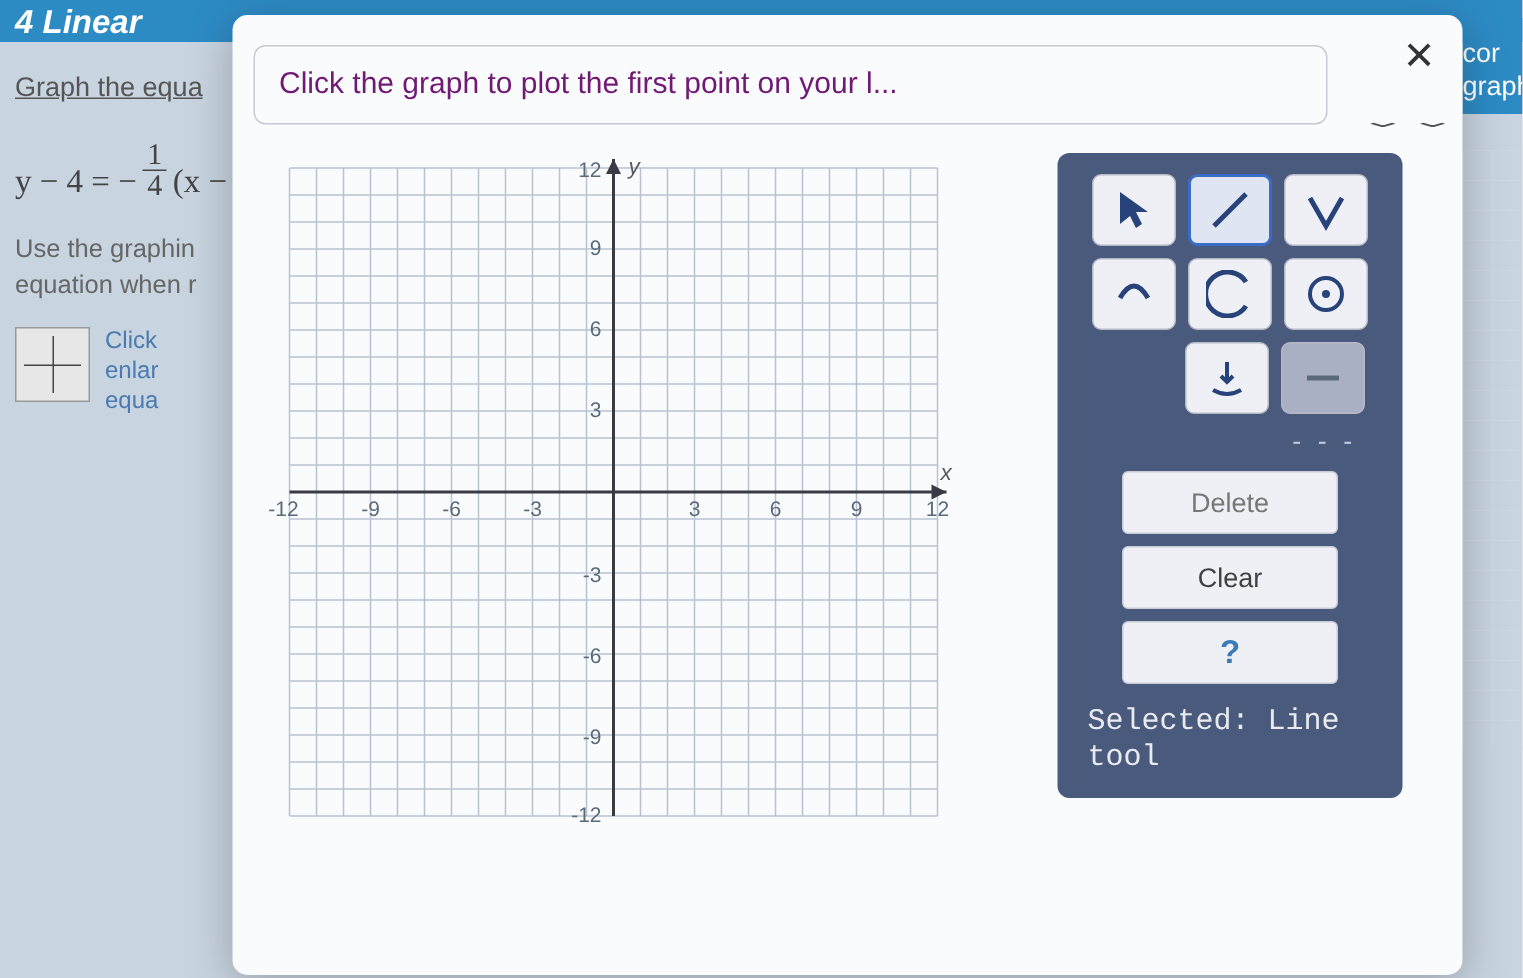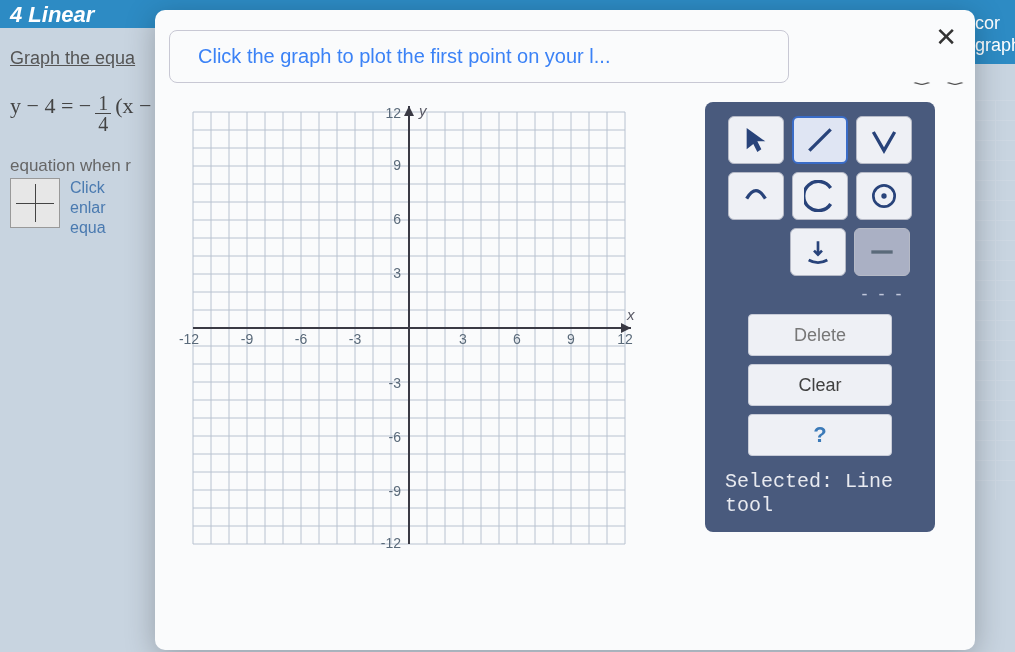--- a/index.html
+++ b/index.html
@@ -17,21 +17,21 @@
       height: 28px;
       background: #2d8bc4;
       color: #fff;
       font-size: 22px;
       font-weight: bold;
       padding: 2px 10px;
       font-style: italic;
     }
     .right-header {
       position: absolute;
-      top: 0; right: 0;
+      top: 12px; right: 0;
       height: 64px;
       width: 40px;
       background: #2d8bc4;
       color: #fff;
       font-size: 18px;
       padding-top: 12px;
       text-align: left;
       line-height: 22px;
     }
     .bg-content {
@@ -41,41 +41,42 @@
       font-size: 18px;
       width: 200px;
     }
     .bg-content .prompt { margin-top: 8px; text-decoration: underline; }
     .bg-content .equation {
       font-family: "Times New Roman", serif;
       font-size: 22px;
       margin-top: 24px;
       color: #444;
       display: flex;
-      align-items: flex-start;
+      align-items: flex-end;
     }
     .frac {
       display: inline-flex;
       flex-direction: column;
       align-items: center;
       margin: 0 4px;
       line-height: 1;
       font-size: 20px;
     }
     .frac .num { border-bottom: 1px solid #444; padding: 0 3px; }
     .frac .den { padding: 0 3px; }
     .bg-content .instruct {
       margin-top: 20px;
       font-size: 17px;
       color: #666;
       line-height: 24px;
     }
     .thumb {
       display: flex;
       align-items: flex-start;
+      margin-top: 16px;
     }
     .thumb-box {
       width: 50px; height: 50px;
       border: 1px solid #999;
       background: #e7e7e7;
       margin-right: 10px;
       position: relative;
     }
     .thumb-box::before, .thumb-box::after {
       content: '';
@@ -109,26 +110,26 @@
       position: absolute;
       top: 58px; right: 18px;
       font-size: 22px;
       color: #555;
       cursor: pointer;
       transform: scaleY(0.5) scaleX(1.8);
     }
     .instruction-bar {
       position: absolute;
       top: 20px; left: 14px;
-      width: 620px;
+      width: 716px;
       border: 1px solid #c8c8d4;
       border-radius: 8px;
-      padding: 14px 28px;
+      padding: 14px 16px;
       font-size: 20px;
-      color: #3b82f6;
+      color: #701a75;
       background: #fafbfc;
     }
     .graph-area {
       position: absolute;
       top: 88px; left: 24px;
       width: 460px; height: 460px;
     }
     .graph-area svg { width: 100%; height: 100%; }
     .axis-label {
       font-family: Arial;
@@ -240,20 +241,21 @@
   <div class="prompt">Graph the equa</div>
   <div class="equation">
     <span>y − 4 = −</span>
     <span class="frac">
       <span class="num">1</span>
       <span class="den">4</span>
     </span>
     <span>(x − 3</span>
   </div>
   <div class="instruct">
+    <div>Use the graphin</div>
     <div>equation when r</div>
   </div>
   <div class="thumb">
     <div class="thumb-box"></div>
     <div class="thumb-text">
       <div>Click</div>
       <div>enlar</div>
       <div>equa</div>
     </div>
   </div>

